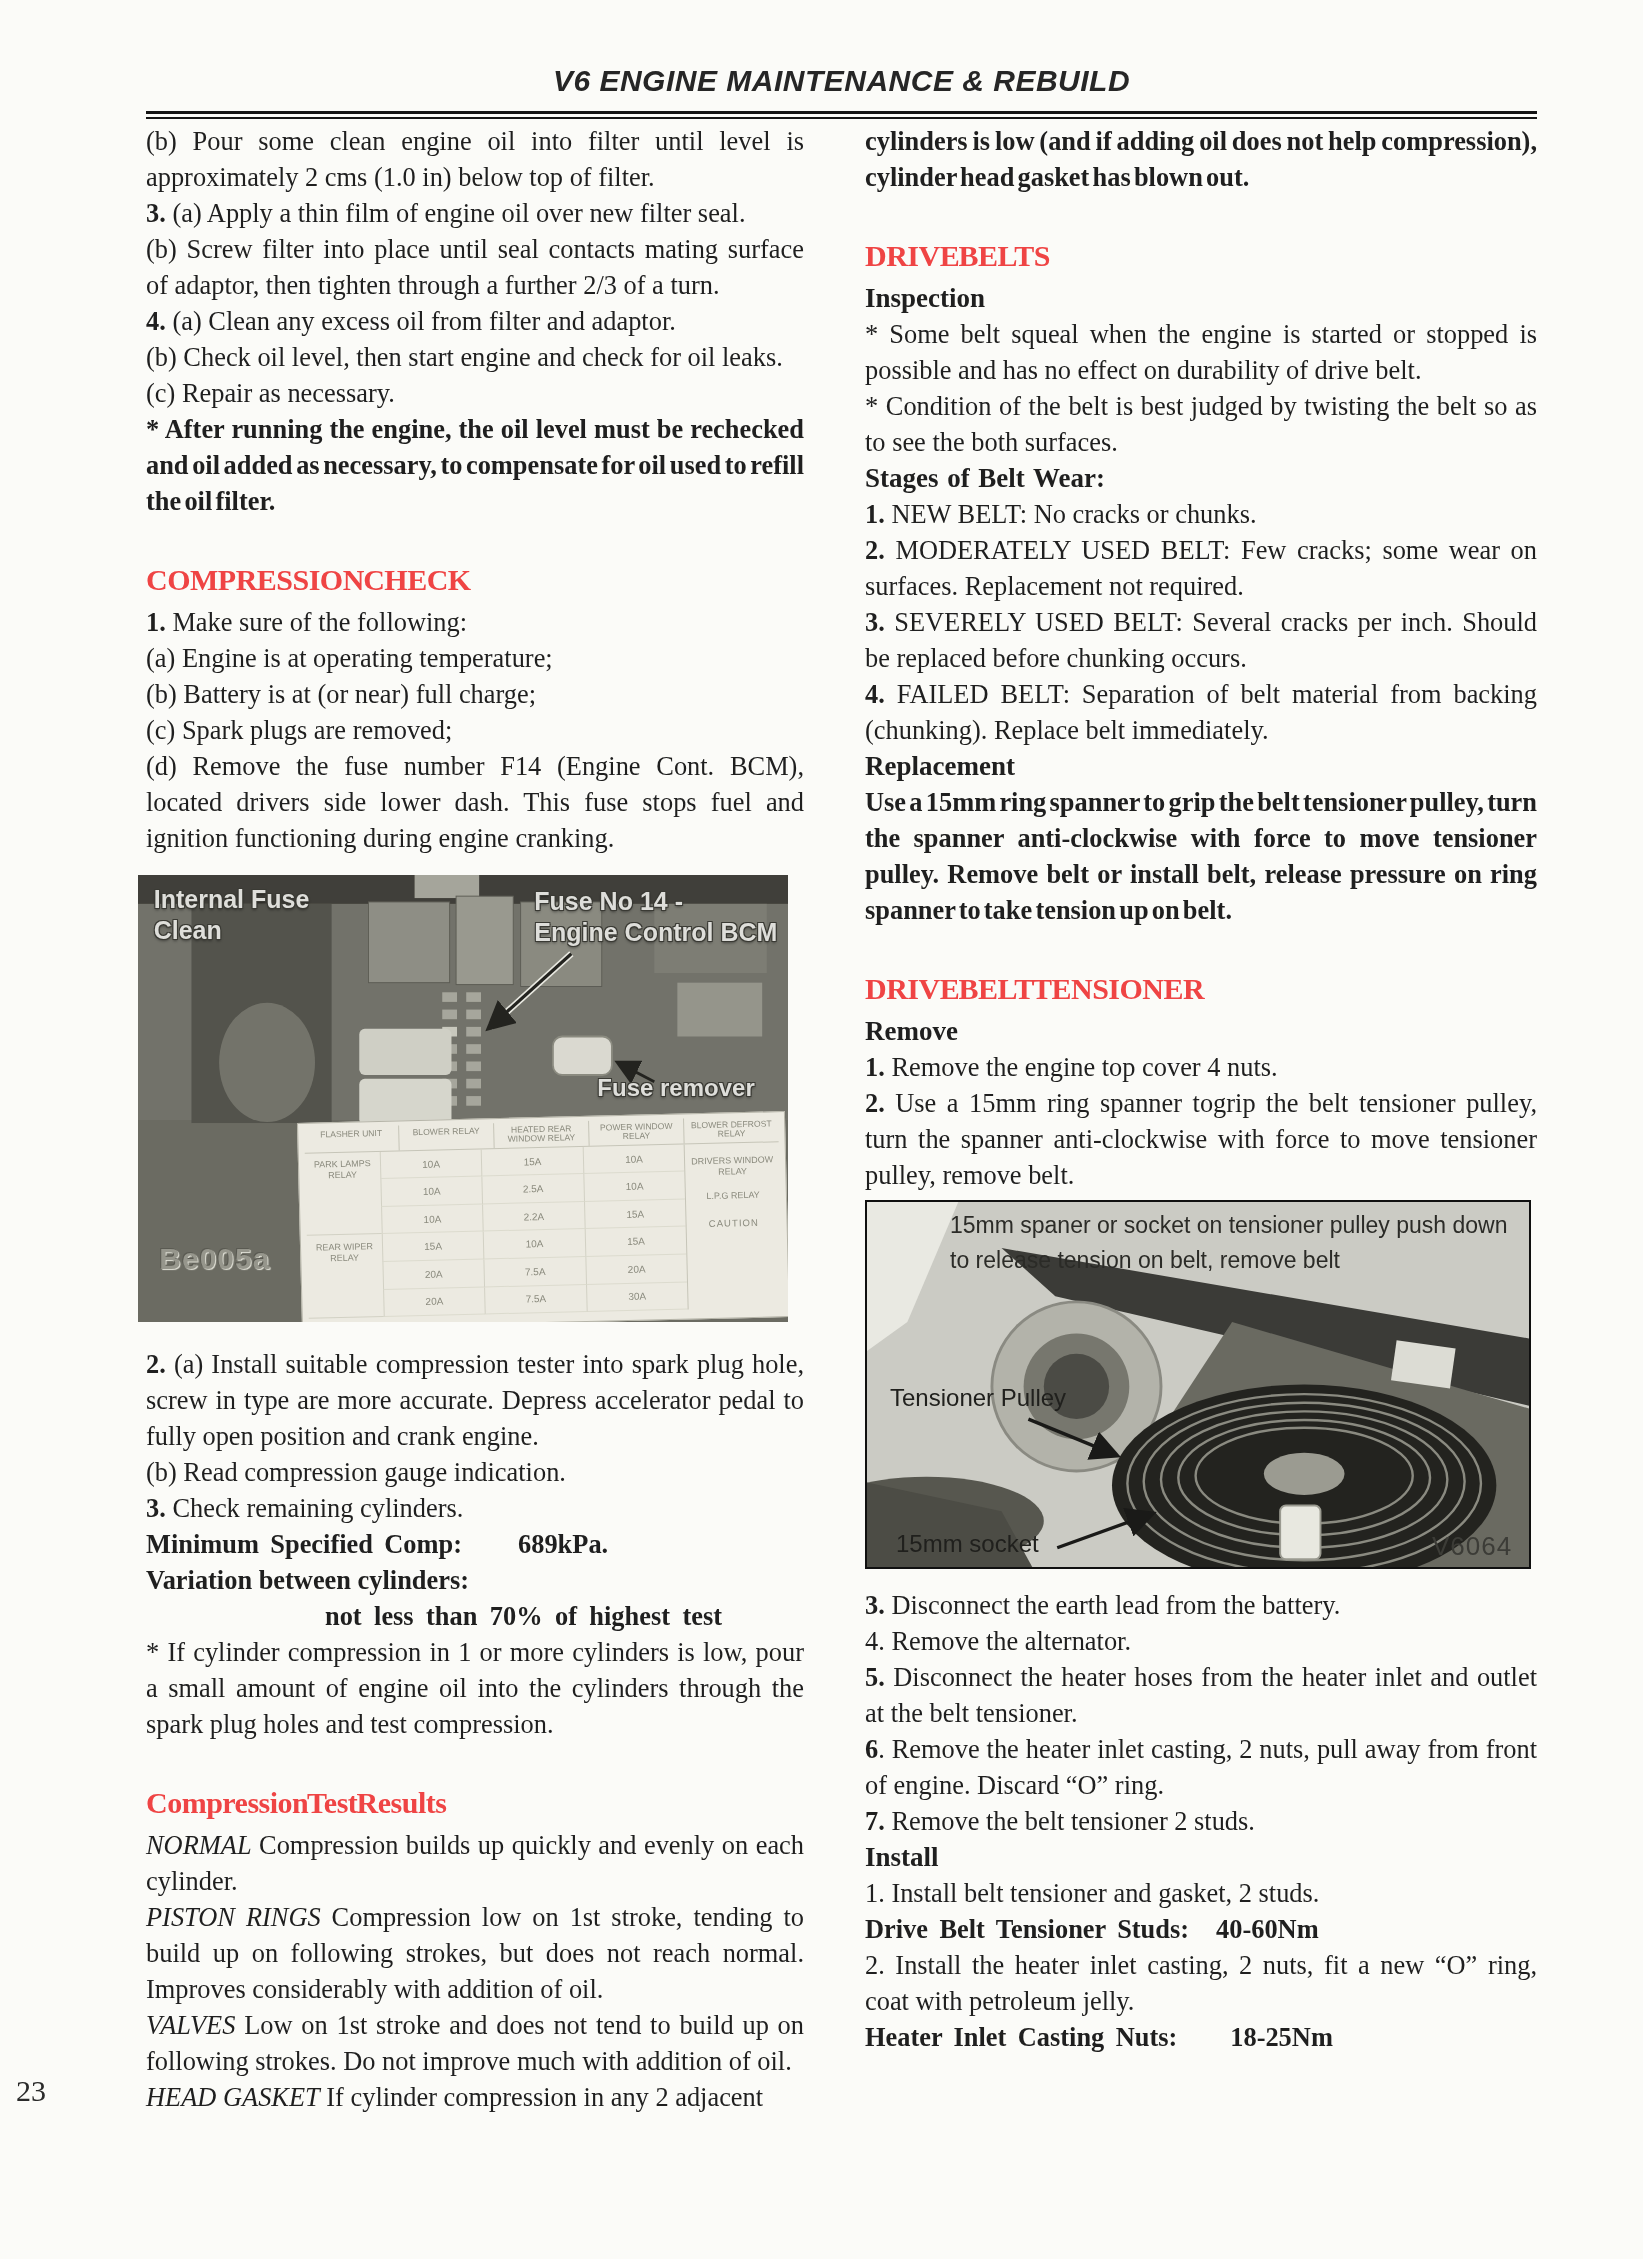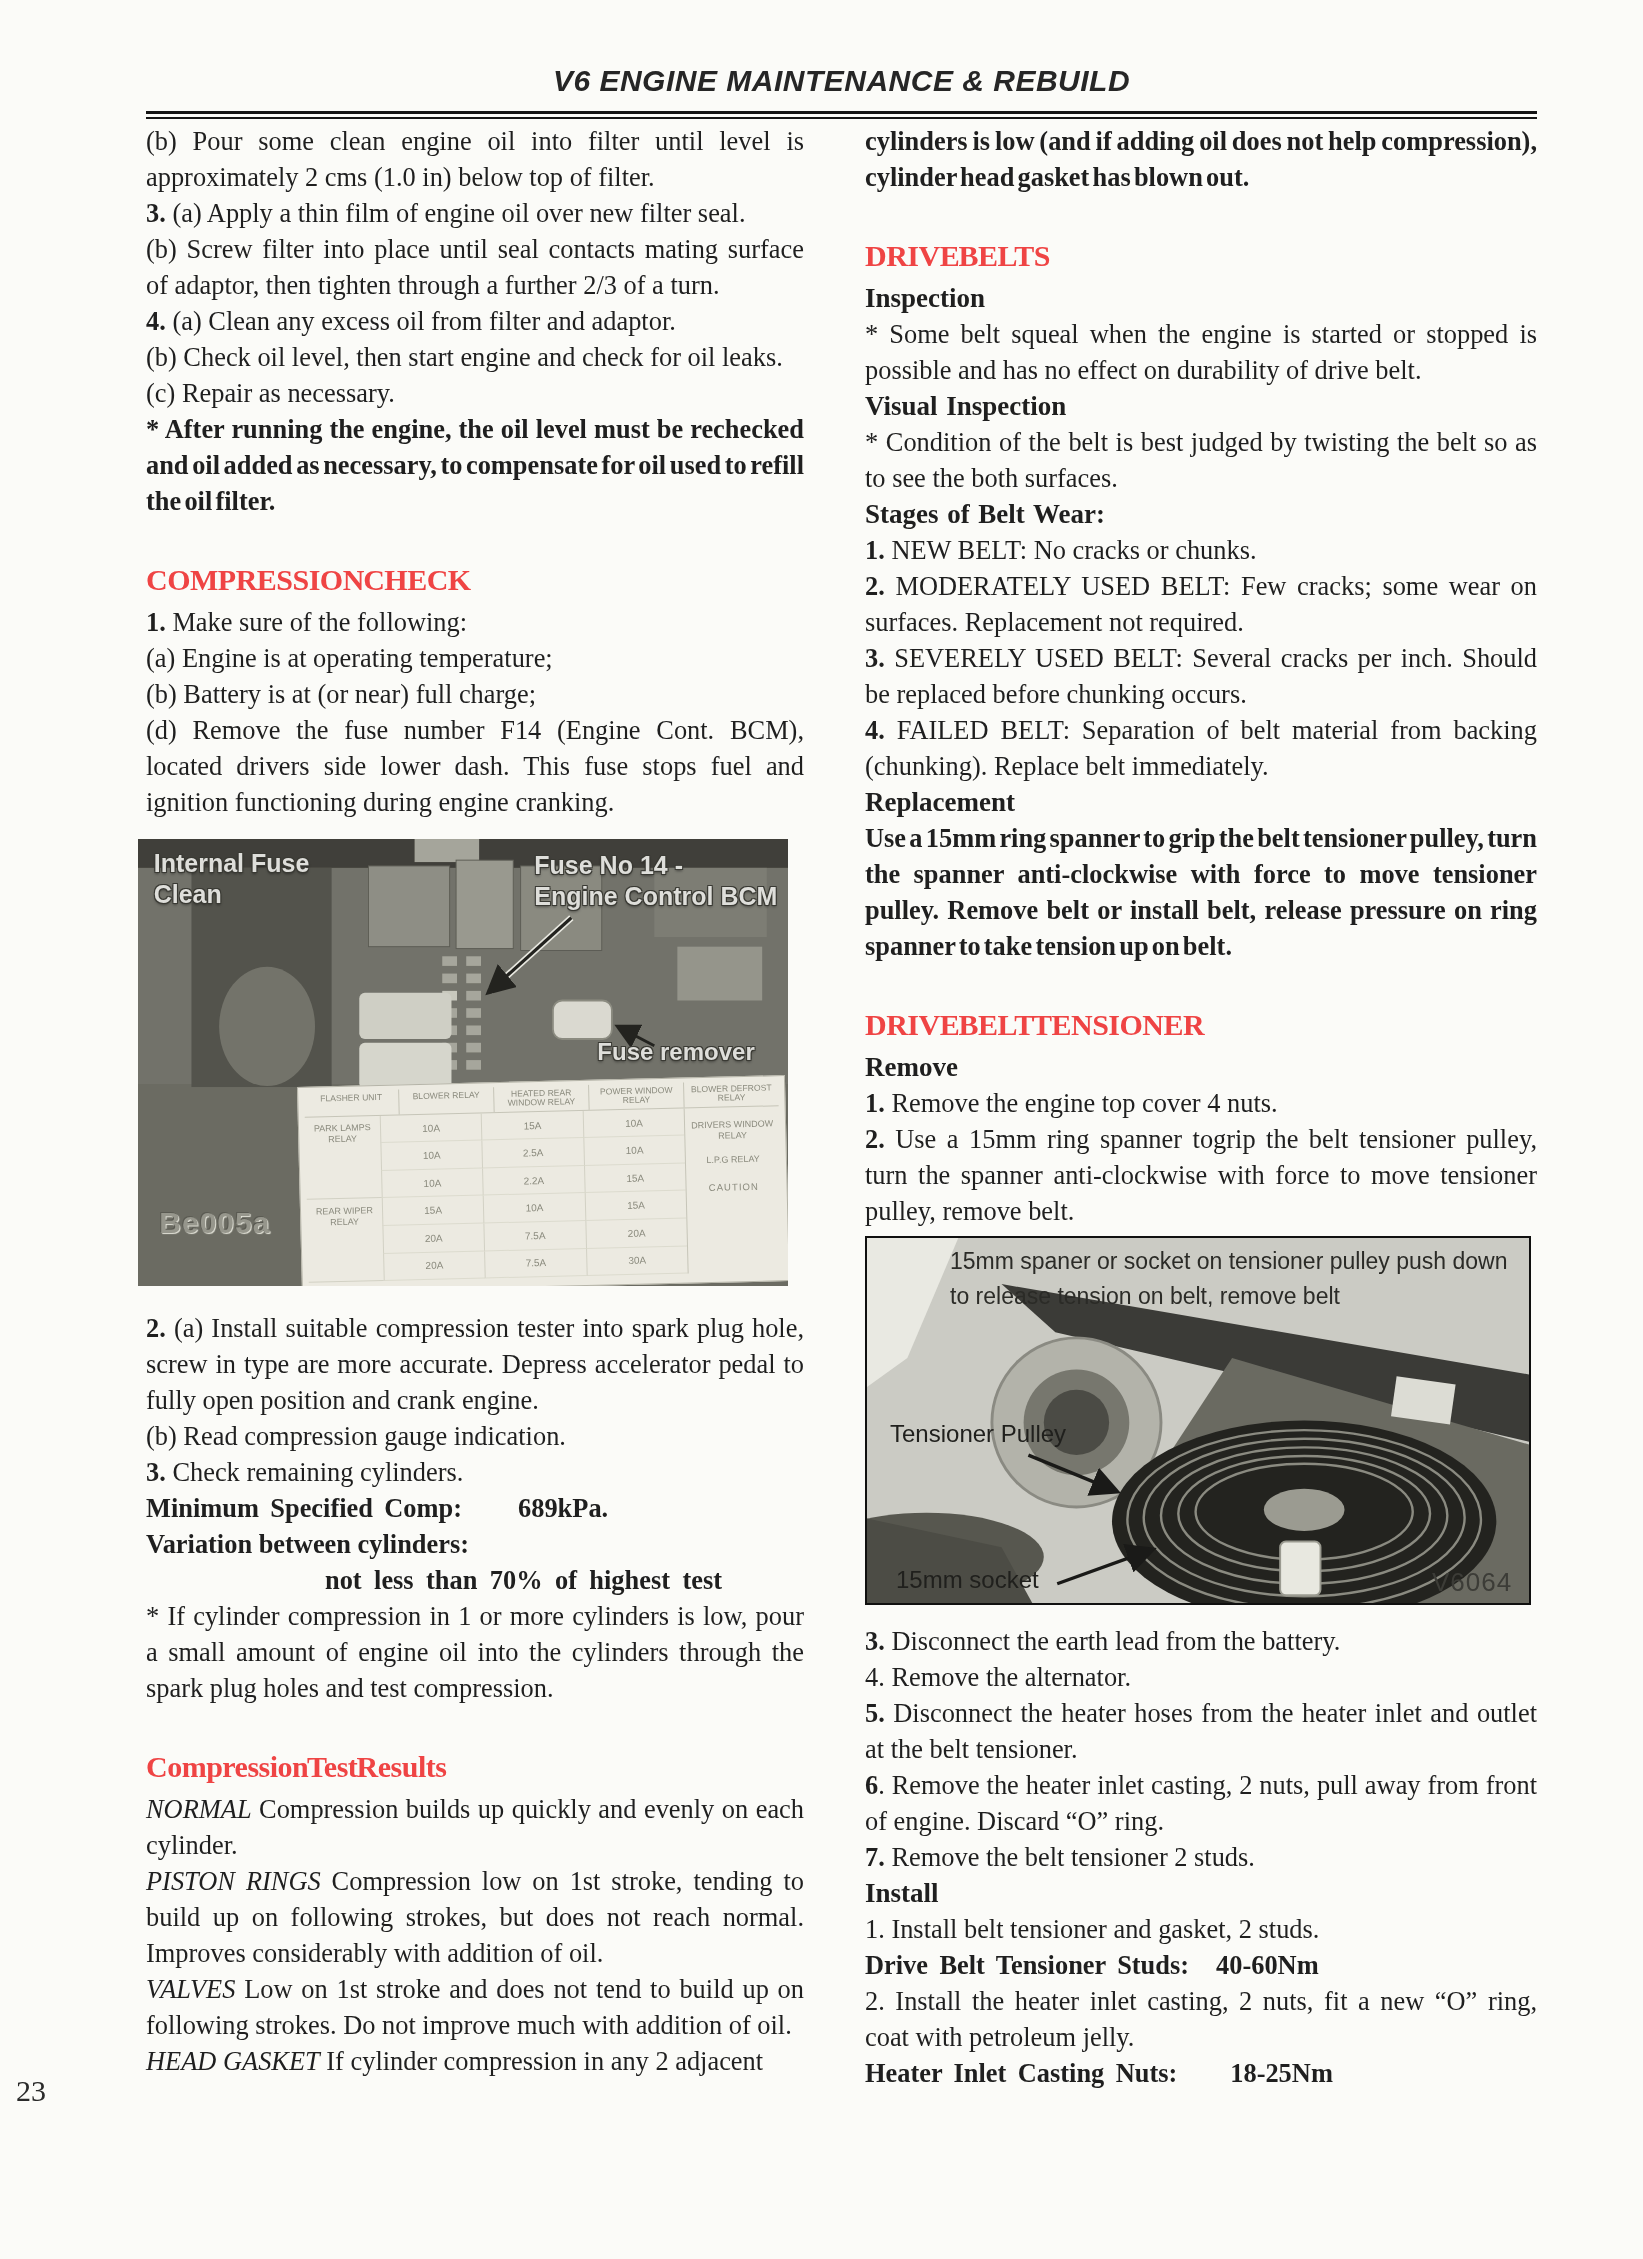--- a/index.html
+++ b/index.html
@@ -78,20 +78,21 @@
         <p class="para"><span class="rb">3.</span><span> (a) Apply a thin film of engine oil over new filter seal.</span></p>
         <p class="para"><span>(b) Screw filter into place until seal contacts mating surface of adaptor, then tighten through a further 2/3 of a turn.</span></p>
         <p class="para"><span class="rb">4.</span><span> (a) Clean any excess oil from filter and adaptor.</span></p>
         <p class="para"><span>(b) Check oil level, then start engine and check for oil leaks.</span></p>
         <p class="para"><span>(c) Repair as necessary.</span></p>
         <p class="para tight"><span>* After running the engine, the oil level must be rechecked and oil added as necessary, to compensate for oil used to refill the oil filter.</span></p>
         <h2 class="h-sans">COMPRESSION CHECK</h2>
         <p class="para"><span class="rb">1.</span><span> Make sure of the following:</span></p>
         <p class="para"><span>(a) Engine is at operating temperature;</span></p>
         <p class="para"><span>(b) Battery is at (or near) full charge;</span></p>
+        <p class="para"><span>(c) Spark plugs are removed;</span></p>
         <p class="para"><span>(d) Remove the fuse number F14 (Engine Cont. BCM), located drivers side lower dash. This fuse stops fuel and ignition functioning during engine cranking.</span></p>
         <figure class="photo-fig fuse-fig" id="fig-fuse-panel">
       <svg class="ph-svg" viewBox="0 0 705 465" preserveAspectRatio="none">
         <defs>
           <marker id="ar1" markerWidth="9" markerHeight="9" refX="7" refY="4.5" orient="auto">
             <path d="M0,0 L9,4.5 L0,9 z" fill="#23231f"></path>
           </marker>
         </defs>
         <rect x="0" y="0" width="705" height="465" fill="#72726a"></rect>
         <rect x="0" y="0" width="705" height="30" fill="#403f3a"></rect>
@@ -191,21 +192,20 @@
         <p class="para"><span class="ri">NORMAL</span><span>  Compression builds up quickly and evenly on each cylinder.</span></p>
         <p class="para"><span class="ri">PISTON RINGS</span><span> Compression low on 1st stroke, tending to build up on following strokes, but does not reach normal. Improves considerably with addition of oil.</span></p>
         <p class="para"><span class="ri">VALVES</span><span> Low on 1st stroke and does not tend to build up on following strokes. Do not improve much with addition of oil.</span></p>
         <p class="para"><span class="ri">HEAD GASKET</span><span> If cylinder compression in any 2 adjacent</span></p>
       </div>
     <div class="col col-right">
         <p class="para tight"><span>cylinders is low (and if adding oil does not help compression), cylinder head gasket has blown out.</span></p>
         <h2 class="h-sans">DRIVE BELTS</h2>
         <h3 class="h-serif">Inspection</h3>
         <p class="para"><span>* Some belt squeal when the engine is started or stopped is possible and has no effect on durability of drive belt.</span></p>
-        <h3 class="h-serif">Visual Inspection</h3>
         <p class="para"><span>* Condition of the belt is best judged by twisting the belt so as to see the both surfaces.</span></p>
         <h3 class="h-serif">Stages of Belt Wear:</h3>
         <p class="para"><span class="rb">1.</span><span> NEW BELT:  No cracks or chunks.</span></p>
         <p class="para"><span class="rb">2.</span><span> MODERATELY USED BELT: Few cracks; some wear on surfaces. Replacement not required.</span></p>
         <p class="para"><span class="rb">3.</span><span> SEVERELY USED BELT:  Several cracks per inch. Should be replaced before chunking occurs.</span></p>
         <p class="para"><span class="rb">4.</span><span> FAILED BELT: Separation of belt material from backing (chunking). Replace belt immediately.</span></p>
         <h3 class="h-serif">Replacement</h3>
         <p class="para tight"><span>Use a 15mm ring spanner to grip the belt tensioner pulley, turn the spanner anti-clockwise with force to move tensioner pulley. Remove belt or install belt, release pressure on ring spanner to take tension up on belt.</span></p>
         <h2 class="h-sans">DRIVE BELT TENSIONER</h2>
         <h3 class="h-serif">Remove</h3>

